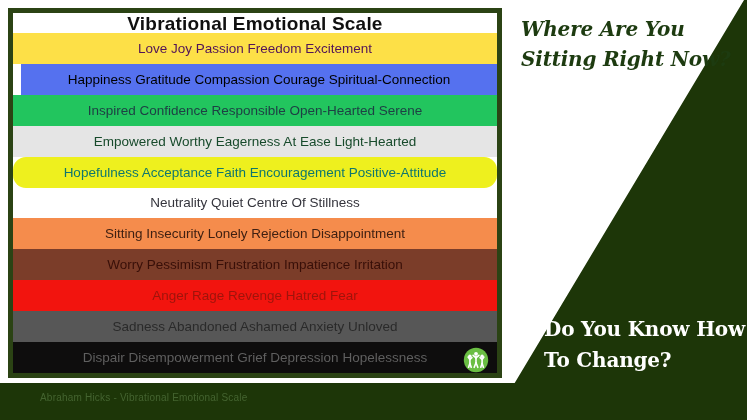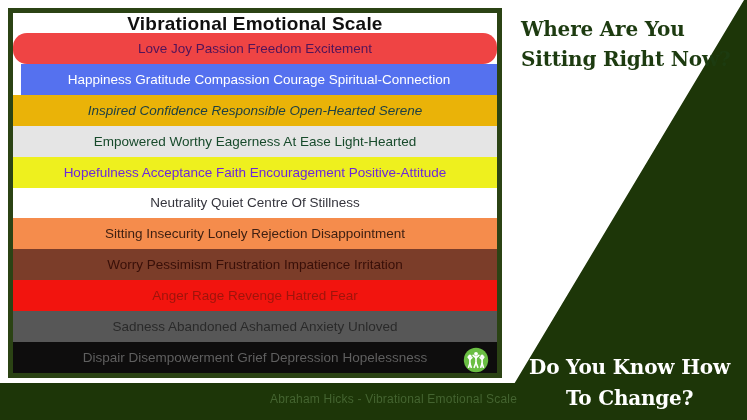--- a/index.html
+++ b/index.html
@@ -72,57 +72,57 @@
     font-weight: bold;
     font-size: 20px;
     letter-spacing: -0.2px;
   }
   .headline-top {
     position: absolute;
     left: 521px;
     top: 14px;
     line-height: 30px;
     color: var(--headline, #1d3b10);
+    font-style: italic;
   }
   .headline-bottom {
     position: absolute;
-    right: 17px;
+    right: 2px;
     top: 314px;
     line-height: 31px;
-    text-align: center;
+    text-align: left;
     color: #ffffff;
-    margin-top: 38px;
   }
 
   .footer-credit {
     position: absolute;
     left: 40px;
     right: 0;
     top: 392px;
-    text-align: center;
-    font-size: 12px;
+    text-align: left;
+    font-size: 10px;
     letter-spacing: 0.2px;
     color: var(--credit, #446430);
   }
 </style>
 </head>
 <body>
 
 <div class="canvas">
 
   <div class="accent-shape"></div>
 
   <div class="scale-panel">
     <div class="scale-title">Vibrational Emotional Scale</div>
     <div class="scale-rows">
-        <div class="scale-row" style="background: #ef4444; color: rgb(81, 20, 88); border-radius: 14px;">Love Joy Passion Freedom Excitement</div>
-        <div class="scale-row" style="background: rgb(85, 113, 239); color: #ffffff; margin-left: 8px;">Happiness Gratitude Compassion Courage Spiritual-Connection</div>
-        <div class="scale-row" style="background: #eab308; color: rgb(30, 64, 68); font-style: italic;">Inspired Confidence Responsible Open-Hearted Serene</div>
+        <div class="scale-row" style="background: #fde047; color: rgb(81, 20, 88);">Love Joy Passion Freedom Excitement</div>
+        <div class="scale-row" style="background: rgb(85, 113, 239); color: #000000; margin-left: 8px;">Happiness Gratitude Compassion Courage Spiritual-Connection</div>
+        <div class="scale-row" style="background: #22c55e; color: rgb(30, 64, 68);">Inspired Confidence Responsible Open-Hearted Serene</div>
         <div class="scale-row" style="background: #e5e5e5; color: rgb(23, 74, 43);">Empowered Worthy Eagerness At Ease Light-Hearted</div>
-        <div class="scale-row" style="background: rgb(238, 240, 30); color: #6d28d9;">Hopefulness Acceptance Faith Encouragement Positive-Attitude</div>
+        <div class="scale-row" style="background: rgb(238, 240, 30); color: #0f766e; border-radius: 13px;">Hopefulness Acceptance Faith Encouragement Positive-Attitude</div>
         <div class="scale-row" style="background: rgb(255, 255, 255); color: rgb(53, 53, 61);">Neutrality Quiet Centre Of Stillness</div>
         <div class="scale-row" style="background: rgb(245, 140, 76); color: rgb(63, 32, 18);">Sitting Insecurity Lonely Rejection Disappointment</div>
         <div class="scale-row" style="background: rgb(123, 61, 41); color: rgb(56, 15, 8);">Worry Pessimism Frustration Impatience Irritation</div>
         <div class="scale-row" style="background: rgb(242, 20, 14); color: rgb(158, 20, 11);">Anger Rage Revenge Hatred Fear</div>
         <div class="scale-row" style="background: rgb(87, 87, 87); color: rgb(42, 42, 42);">Sadness Abandoned Ashamed Anxiety Unloved</div>
         <div class="scale-row" style="background: rgb(14, 13, 13); color: rgb(95, 95, 95);">Dispair Disempowerment Grief Depression Hopelessness</div>
       </div>
   </div>
 
   <div class="people-badge">

